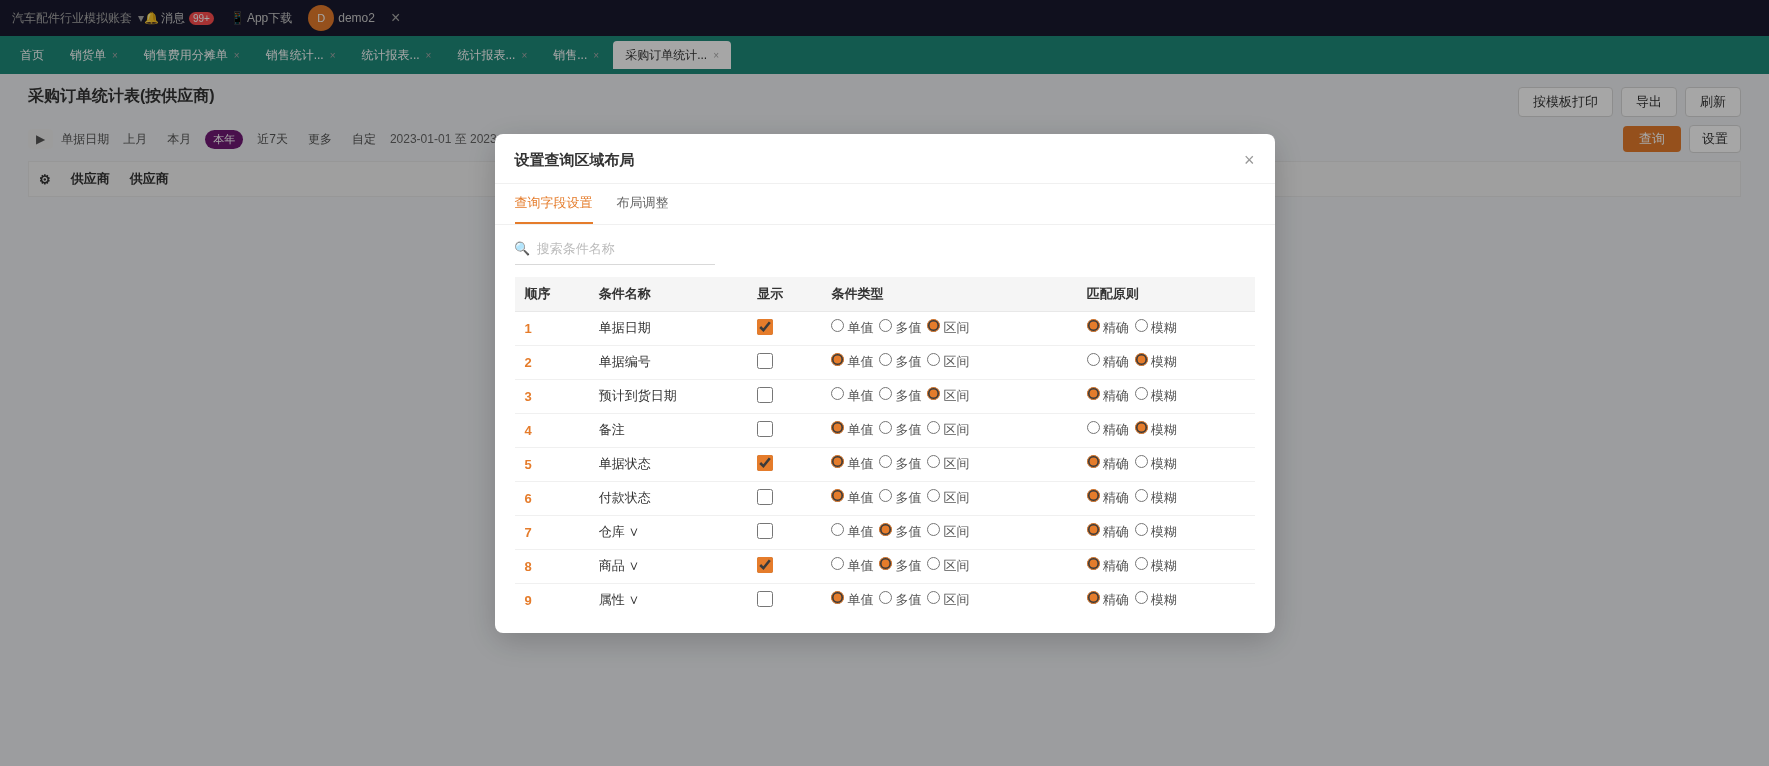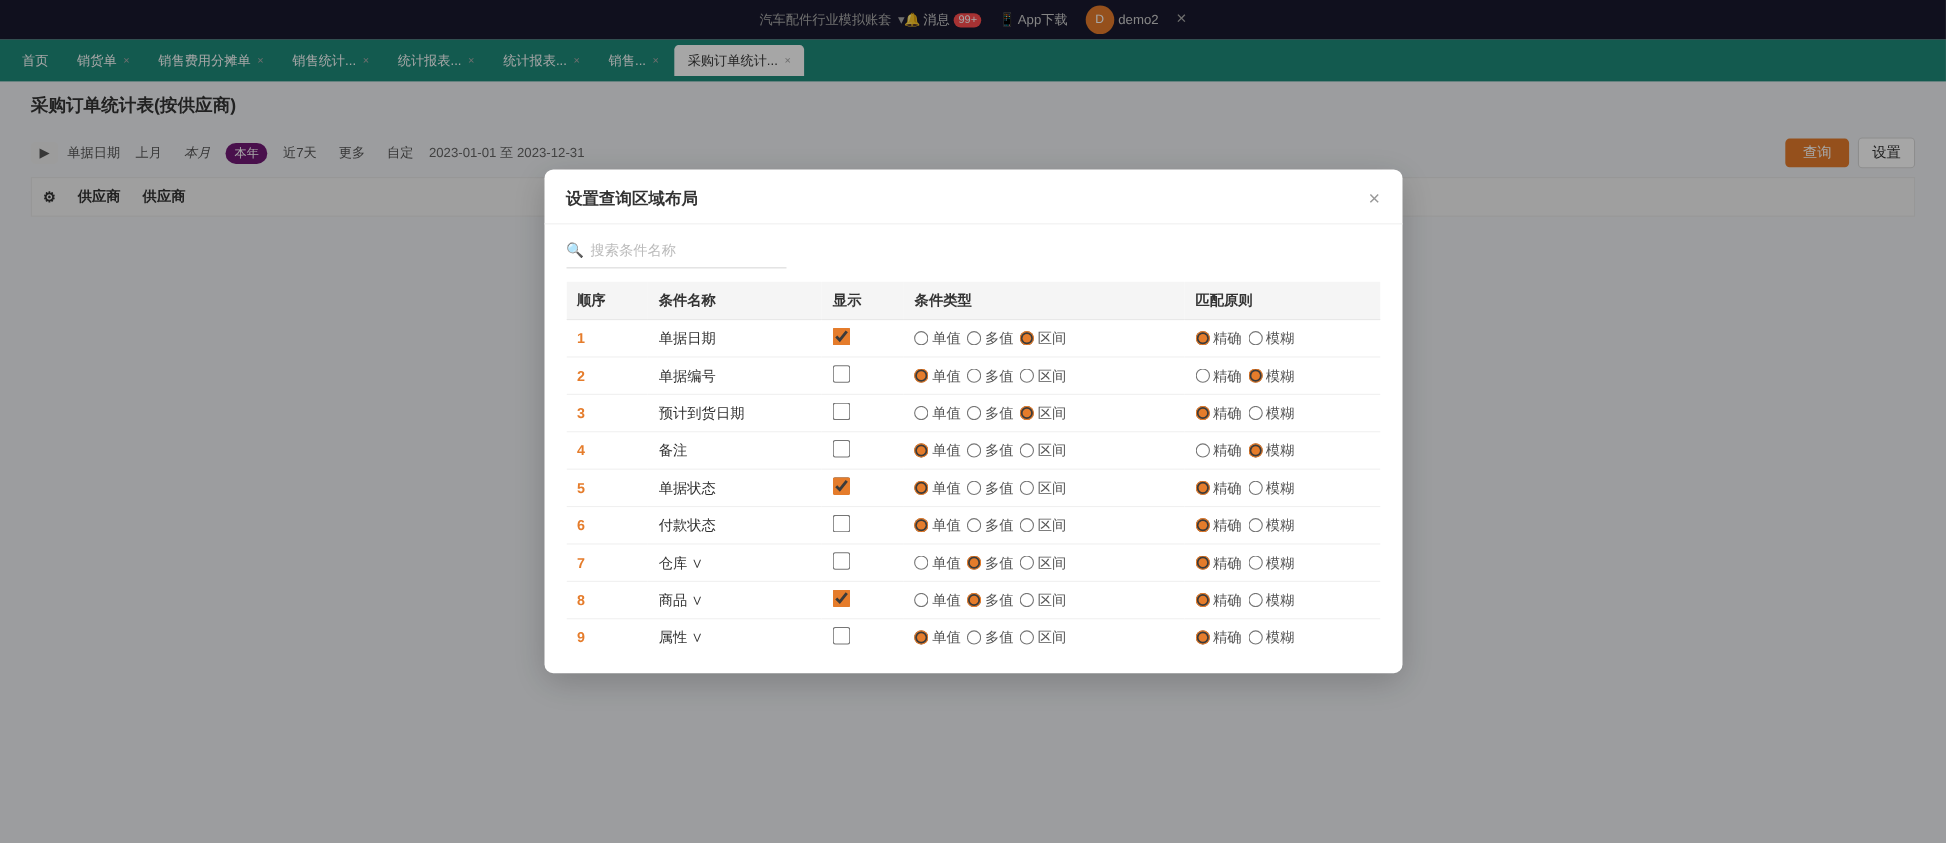--- a/index.html
+++ b/index.html
@@ -4,21 +4,21 @@
   <style>
     * { box-sizing: border-box; margin: 0; padding: 0; }
     body { font-family: 'Microsoft YaHei', Arial, sans-serif; font-size: 13px; background: #f0f2f5; }
 
     
     .top-bar {
       height: 36px;
       background: #1a1a2e;
       display: flex;
       align-items: center;
-      justify-content: center;
+      justify-content: flex-start;
       padding: 0 12px;
       color: #ccc;
     }
     .top-bar-left { font-size: 12px; color: #aaa; display: flex; align-items: center; gap: 6px; }
     .top-bar-right { display: flex; align-items: center; gap: 16px; font-size: 12px; color: #ccc; }
     .notification-badge {
       background: #ff4d4f;
       color: white;
       border-radius: 8px;
       padding: 1px 4px;
@@ -176,21 +176,21 @@
     }
     .config-table tbody tr:last-child td { border-bottom: none; }
 
     .order-num { color: #e57c2b; font-weight: bold; }
 
     
     .cb { width: 16px; height: 16px; accent-color: #e57c2b; cursor: pointer; }
 
     
     .radio-group { display: flex; align-items: center; gap: 6px; }
-    .radio-group label { display: flex; align-items: center; gap: 3px; cursor: pointer; color: #555; }
+    .radio-group label { display: flex; align-items: flex-start; gap: 3px; cursor: pointer; color: #555; }
     .radio-group input[type=radio] { accent-color: #e57c2b; cursor: pointer; }
 
     .table-scroll { overflow-y: auto; max-height: 340px; }
 
     
     .modal-footer {
       padding: 14px 20px;
       border-top: 1px solid #f0f0f0;
       display: flex;
       justify-content: flex-end;
@@ -280,27 +280,32 @@
   </div>
   <div class="tab-item active">
     <span>采购订单统计...</span>
     <span class="close-btn">×</span>
   </div>
 </div>
 
 <div class="page-content">
   <div style="display:flex; align-items:center; justify-content:space-between; margin-bottom:8px;">
     <h2 class="page-title">采购订单统计表(按供应商)</h2>
+    <div style="display:flex;gap:8px;">
+      <button class="btn-outline">按模板打印</button>
+      <button class="btn-outline">导出</button>
+      <button class="btn-outline">刷新</button>
+    </div>
   </div>
 
   <div class="bg-filter-bar">
     <span style="cursor:pointer;background:#f0f0f0;border-radius:4px;padding:3px 8px;">▶</span>
     <span>单据日期</span>
     <span style="cursor:pointer;padding:2px 6px;">上月</span>
-    <span style="cursor:pointer;padding:2px 6px;font-style:italic;">本月</span>
+    <span style="cursor:pointer;padding:2px 6px;">本月</span>
     <span class="date-badge" style="cursor:pointer;">本年</span>
     <span style="cursor:pointer;padding:2px 6px;">近7天</span>
     <span style="cursor:pointer;padding:2px 6px;">更多</span>
     <span style="cursor:pointer;padding:2px 6px;">自定</span>
     <span style="color:#666;">2023-01-01 至 2023-12-31</span>
     <span style="flex:1;"></span>
     <button class="btn-orange" style="font-size:13px;padding:4px 16px;">查询</button>
     <button class="btn-outline" style="font-size:13px;padding:4px 12px;">设置</button>
   </div>
 
@@ -312,20 +317,28 @@
 </div>
 
 <div class="overlay">
   <div class="modal">
 
     <div class="modal-header">
       <span class="modal-title">设置查询区域布局</span>
       <span class="modal-close">×</span>
     </div>
 
+    <div class="modal-tabs">
+      <div class="modal-tab active">
+        <span>查询字段设置</span>
+      </div>
+      <div class="modal-tab">
+        <span>布局调整</span>
+      </div>
+    </div>
 
     <div class="modal-body">
 
       <div class="search-bar">
         <span>🔍</span>
         <input type="text" placeholder="搜索条件名称" style="">
       </div>
 
       <div class="table-scroll">
         <table class="config-table">

